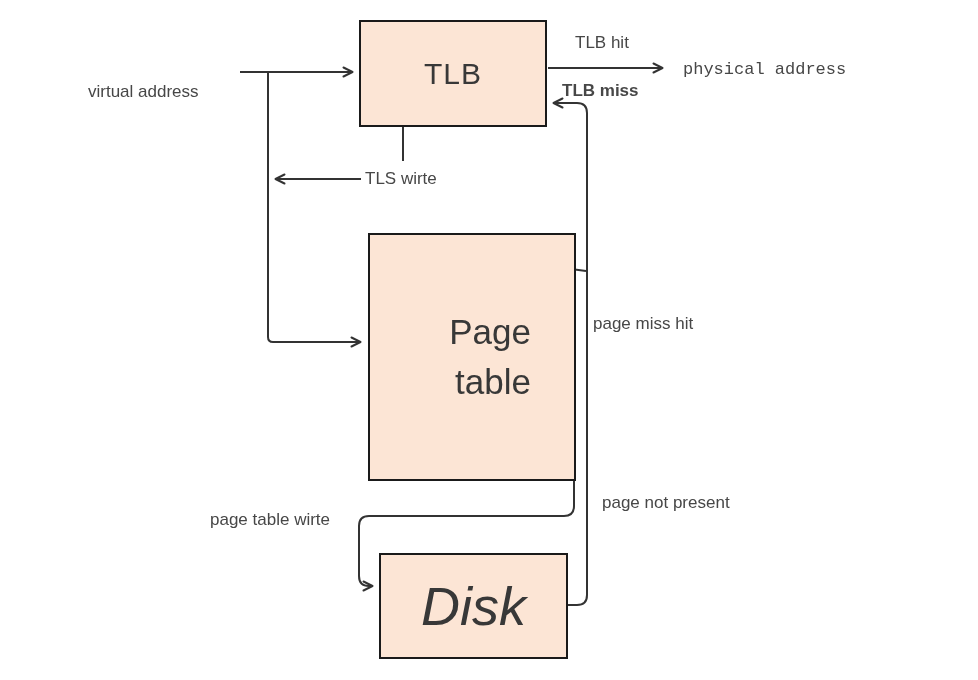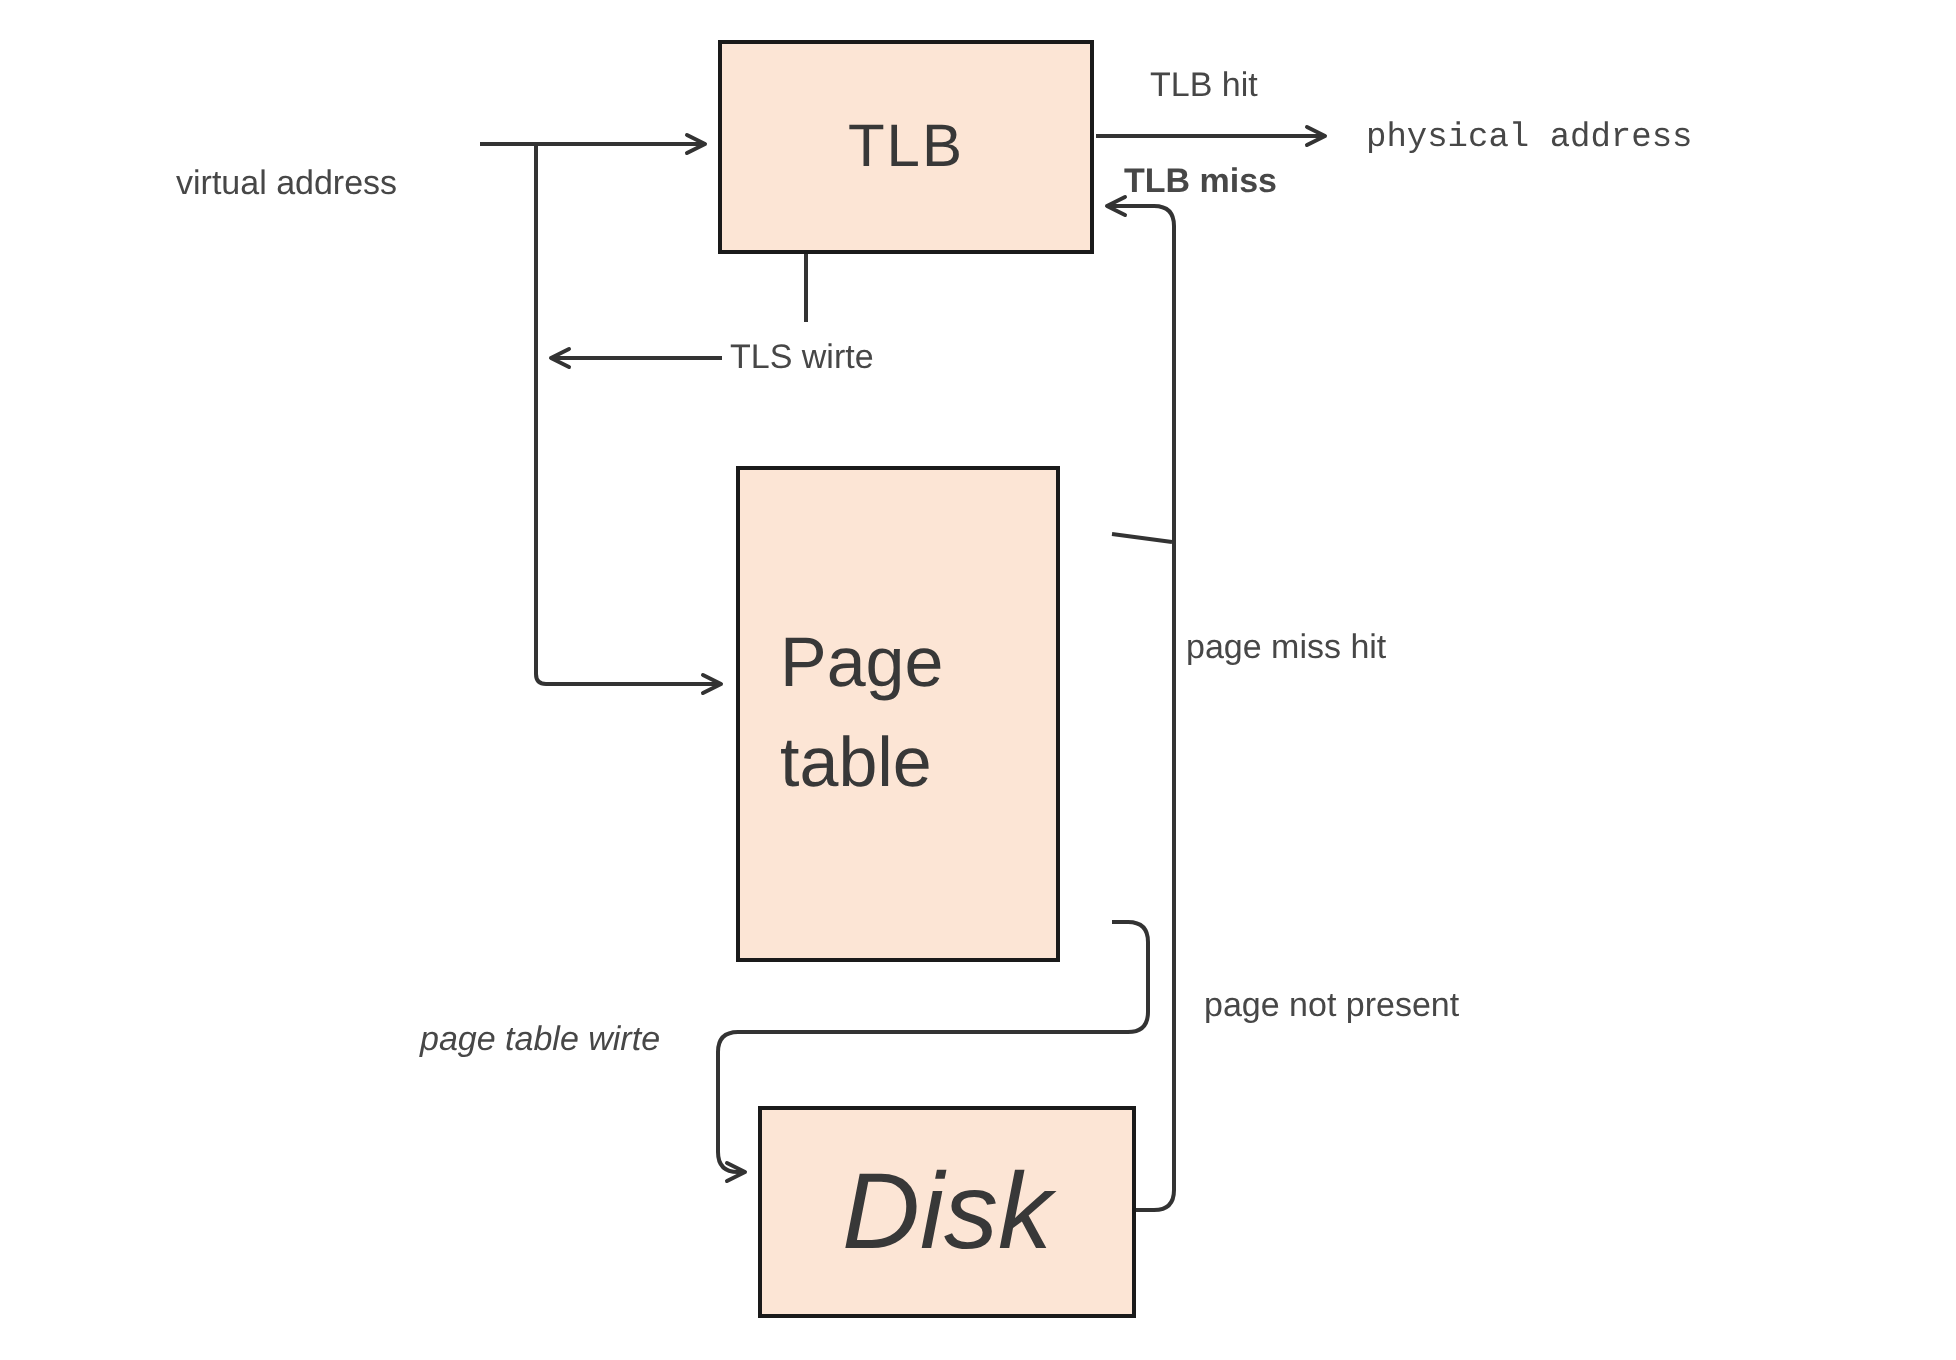--- a/index.html
+++ b/index.html
@@ -40,44 +40,44 @@
     stroke-linejoin: round;
   }
   .node {
     position: absolute;
     background: var(--box-fill);
     border: 2px solid var(--box-border);
     display: flex;
     align-items: center;
     justify-content: center;
     color: var(--box-text);
-    text-align: left;
+    text-align: right;
   }
   .node-tlb       { left: 359px; top: 20px;  width: 188px; height: 107px; font-size: 30px; letter-spacing: 1px; }
-  .node-pagetable { left: 368px; top: 233px; width: 162px; height: 248px; font-size: 35px; }
+  .node-pagetable { left: 368px; top: 233px; width: 208px; height: 248px; font-size: 35px; }
   .node-disk      { left: 379px; top: 553px; width: 189px; height: 106px; font-size: 54px; font-style: italic; }
   .node-pagetable .node-label {
     max-width: 118px;
     line-height: 1.43;
   }
   .lbl {
     position: absolute;
     font-size: 17px;
     line-height: 21px;
     color: var(--label-text);
     white-space: nowrap;
   }
   .lbl-virtual-address  { left: 88px;  top: 57px; margin-top: 24px;  }
   .lbl-tlb-hit          { left: 575px; top: 32px;  }
   .lbl-physical-address { left: 683px; top: 59px; font-family: Liberation Mono, monospace;  }
   .lbl-tlb-miss         { left: 562px; top: 80px; font-weight: bold;  }
   .lbl-tls-write        { left: 365px; top: 168px; }
   .lbl-page-table-hit   { left: 593px; top: 313px; }
   .lbl-page-not-present { left: 602px; top: 492px; }
-  .lbl-page-table-write { left: 210px; top: 509px; font-style: italic; }
+  .lbl-page-table-write { left: 210px; top: 509px; }
 </style>
 </head>
 <body>
 
 <div class="canvas">
 
   <svg class="wires" viewBox="0 0 978 680" xmlns="http://www.w3.org/2000/svg">
     <defs>
       <marker id="arrow" viewBox="0 0 12 12" refX="10" refY="6" markerWidth="12" markerHeight="12" markerUnits="userSpaceOnUse" orient="auto">
         <path d="M1.5,1.5 L10.5,6 L1.5,10.5"></path>

